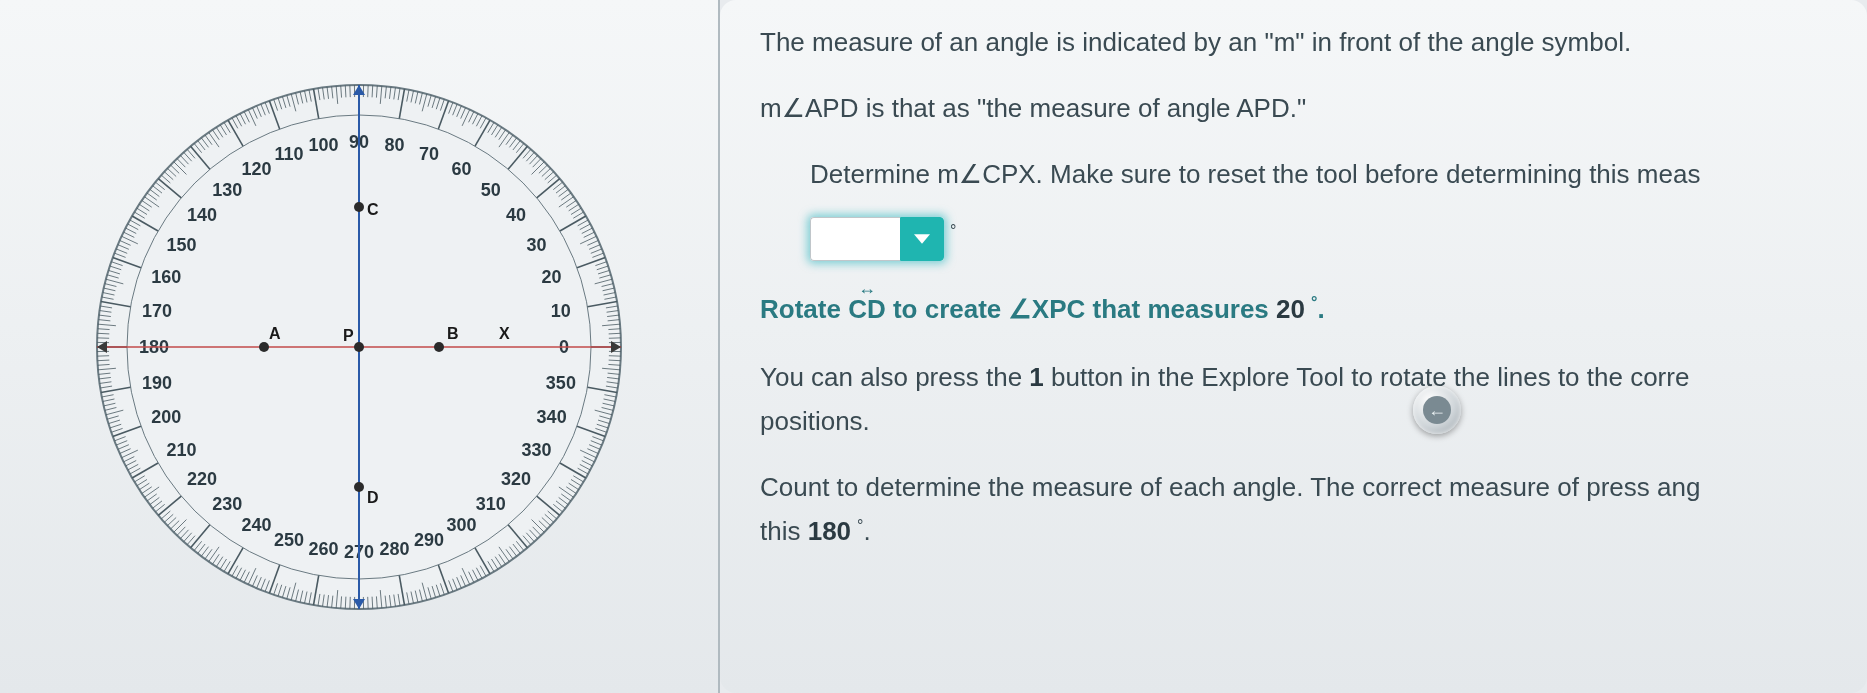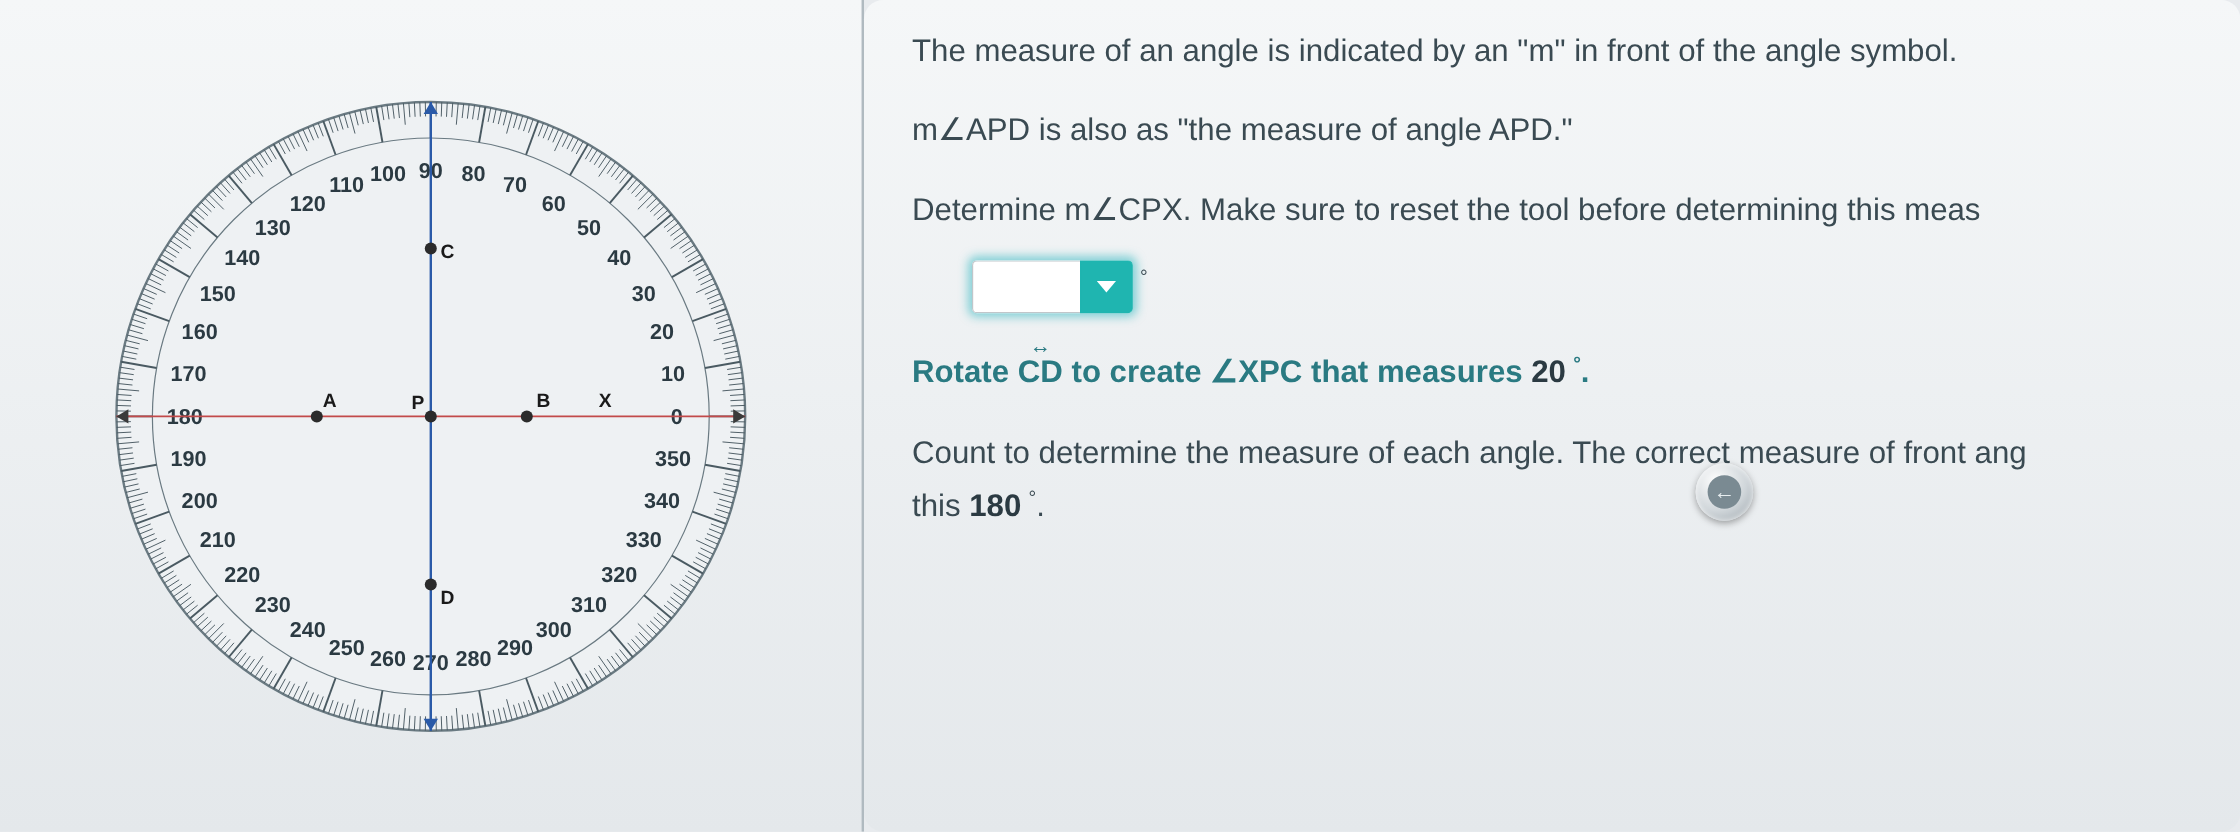--- a/index.html
+++ b/index.html
@@ -35,21 +35,21 @@
   }
   svg.protractor { display:block; }
   .p-num { font-size: 18px; font-weight: bold; fill:#2b3a42; font-family: Arial, sans-serif;}
   .p-lbl { font-size: 16px; font-weight: bold; fill:#1a1a1a; font-family: Arial, sans-serif;}
   .axis-red { stroke:#c24a4a; stroke-width:1.5; }
   .axis-blue { stroke:#2a5aa8; stroke-width:2; }
   .dot { fill:#2b2b2b; }
   .arrowhead { fill:#2a5aa8; }
 
   .para { margin-bottom: 22px; }
-  .indent { margin-bottom: 18px; }
+  .indent { margin-left: 50px; margin-bottom: 18px; }
   .italic { }
   .angle { font-family: Arial, sans-serif; }
   .answer-box {
     display: inline-flex;
     align-items: stretch;
     margin-left: 50px;
     margin-bottom: 26px;
     box-shadow: 0 0 8px 3px rgba(40,180,190,.55);
     border-radius: 4px;
     background:#fff;
@@ -541,21 +541,21 @@
   </div>
 </div>
 
 <div class="right-pane">
 
   <p class="para">
     <span>The measure of an angle is indicated by an </span><span>"m"</span><span> in front of the angle symbol.</span>
   </p>
 
   <p class="para">
-    <span>m</span><span class="angle">∠</span><span class="italic">APD</span><span> is also as </span><span>"the measure of angle </span><span class="italic">APD</span><span>."</span>
+    <span>m</span><span class="angle">∠</span><span class="italic">APD</span><span> is that as </span><span>"the measure of angle </span><span class="italic">APD</span><span>."</span>
   </p>
 
   <p class="indent">
     <span>Determine m</span><span class="angle">∠</span><span class="italic">CPX</span><span>. Make sure to reset the tool before determining this meas</span>
   </p>
 
   <div class="answer-box">
     <input class="answer-input" type="text" value="" style="">
     <div class="answer-btn">
       <svg viewBox="0 0 10 10">
@@ -564,22 +564,26 @@
     </div>
   </div><span class="deg-sup">°</span>
 
 
   <p class="instr-line">
     <span class="instr-link">
       <span>Rotate </span><span class="arrows-over italic">CD</span><span> to create </span><span class="angle">∠</span><span class="italic">XPC</span><span> that measures </span><span class="bold-num">20</span><span class="deg-sup">°</span><span>.</span>
     </span>
   </p>
 
-
   <p class="para">
-    <span>Count to determine the measure of each angle. The correct measure of front ang</span><br>
+    <span>You can also press the </span><span class="bold-num">1</span><span> button in the Explore Tool to rotate the lines to the corre</span><br>
+    <span>positions.</span>
+  </p>
+
+  <p class="para">
+    <span>Count to determine the measure of each angle. The correct measure of press ang</span><br>
     <span>this </span><span class="bold-num">180</span><span class="deg-sup">°</span><span>.</span>
   </p>
 
   <div class="step-btn">
     <div class="inner">←</div>
   </div>
 </div>
 
 </body></html>

